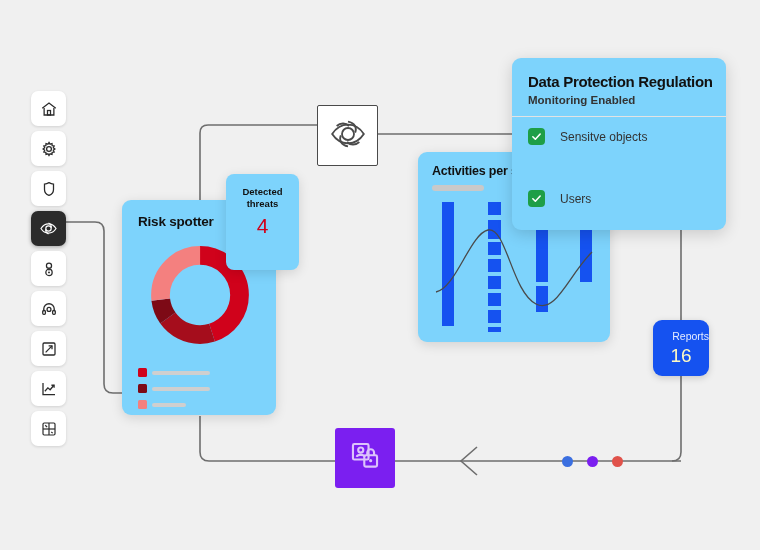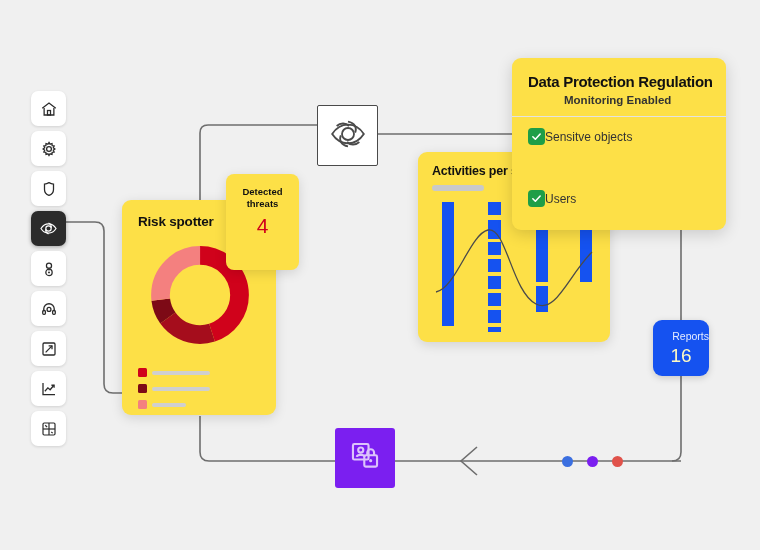--- a/index.html
+++ b/index.html
@@ -18,21 +18,21 @@
   
   .sidebar{position:absolute;left:31px;top:91px;z-index:3;
     display:flex;flex-direction:column;gap:5px;}
   .sb-btn{width:35px;height:35px;border-radius:7px;background:#ffffff;
     box-shadow:0 1px 3px rgba(0,0,0,.13);
     display:flex;align-items:center;justify-content:center;}
   .sb-btn.active{background:#2b2b2b;box-shadow:0 1px 4px rgba(0,0,0,.35);}
   .sb-btn svg{display:block;}
 
   
-  .card{position:absolute;background:#fde047;border-radius:9px;
+  .card{position:absolute;background:#7dd3fc;border-radius:9px;
     box-shadow:0 3px 12px rgba(0,0,0,.13);z-index:4;}
 
   
   #risk-card{left:122px;top:200px;width:154px;height:215px;z-index:4;}
   #risk-title{position:absolute;left:16px;top:14px;font-size:13.5px;
     font-weight:bold;color:#111;letter-spacing:-.2px;}
   #donut{position:absolute;left:26px;top:43px;width:104px;height:104px;}
   .legend{position:absolute;left:16px;top:168px;width:126px;
     display:flex;flex-wrap:wrap;gap:7px 10px;}
   .lg{display:flex;align-items:center;gap:5px;}
@@ -54,24 +54,24 @@
   #chart-sub{position:absolute;left:14px;top:33px;width:52px;height:6px;
     border-radius:3px;background:#c9c9c9;}
   #plot{position:absolute;left:8px;top:44px;width:180px;height:136px;}
 
   
   #reg-panel{left:512px;top:58px;width:214px;height:172px;z-index:6;
     border-radius:9px;box-shadow:0 4px 16px rgba(0,0,0,.16);}
   #reg-title{position:absolute;left:16px;top:15px;font-size:15px;
     font-weight:bold;color:#111;letter-spacing:-.3px;}
   #reg-sub{position:absolute;left:16px;top:36px;font-size:11.5px;
-    font-weight:bold;color:#333;margin-left:36px;}
+    font-weight:bold;color:#333;}
   #reg-rule{position:absolute;left:0;top:58px;width:214px;height:1px;
     background:#e3e3e3;}
-  .reg-row{position:absolute;left:16px;display:flex;align-items:center;gap:0;}
+  .reg-row{position:absolute;left:16px;display:flex;align-items:center;gap:15px;}
   .chk{width:17px;height:17px;border-radius:4px;background:#1e9e47;
     display:flex;align-items:center;justify-content:center;}
   .reg-txt{font-size:12px;color:#333;}
 
   
   #reports{position:absolute;left:653px;top:320px;width:56px;height:56px;
     border-radius:9px;background:#1552f0;z-index:5;
     box-shadow:0 2px 7px rgba(0,0,0,.17);}
   #reports-label{position:absolute;left:0;top:10px;width:56px;text-align:right;
     font-size:10.5px;color:#e4ebff;}

